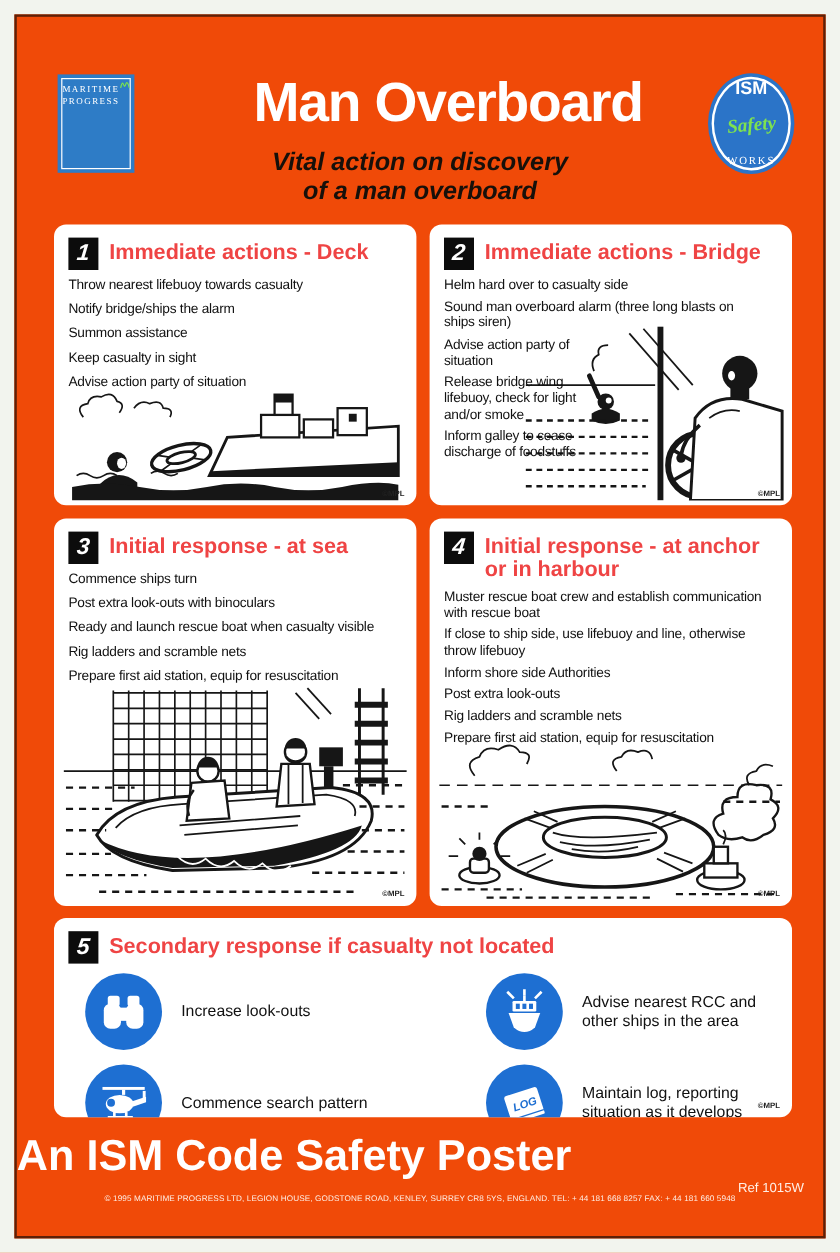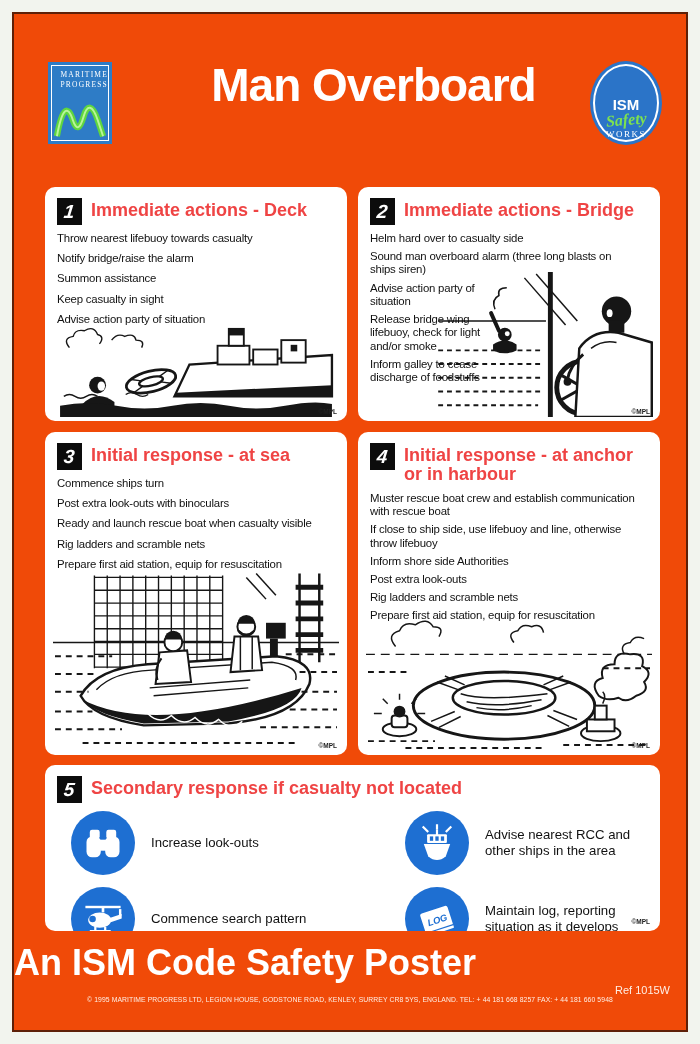--- a/index.html
+++ b/index.html
@@ -3,32 +3,32 @@
 <meta charset="utf-8">
 <style>
   * { margin:0; padding:0; box-sizing:border-box; }
   body { width:700px; height:1044px; background:#f2f4ee; font-family:"Liberation Sans", sans-serif; overflow:hidden; }
   .stage { position:relative; width:700px; height:1044px; }
   .poster { position:absolute; left:12px; top:12px; right:12px; bottom:12px;
             background:#F04A08; border:2px solid #5e2008; }
   
   .mp-logo { position:absolute; left:34px; top:48px; width:64px; height:82px;
              background:#2e7cc6; padding:3px; }
-  .mp-inner { width:100%; height:100%; border:1.5px solid #ffffff; display:flex; flex-direction:column; align-items:flex-end; }
+  .mp-inner { width:100%; height:100%; border:1.5px solid #ffffff; display:flex; align-items:flex-start; }
   .mp-text { font-family:"Liberation Serif", serif; color:#fff; font-size:7.5px; letter-spacing:1.2px;
              text-align:center; margin-top:4px; line-height:1.35; }
   .mp-wave { flex:1; width:100%; }
   .main-title { position:absolute; left:0; right:0; top:44px; text-align:center;
                 color:#ffffff; font-size:46px; font-weight:bold; letter-spacing:-1px;padding-left:47px; }
   .subtitle { position:absolute; left:0; right:0; top:110px; text-align:center;
               color:#17100a; font-size:21px; font-weight:bold; font-style:italic; line-height:1.15; }
   .ism-badge { position:absolute; right:24px; top:47px; width:72px; height:84px;
                background:#2b74c8; border-radius:50%; padding:3px; }
   .ism-ring { width:100%; height:100%; border:2px solid #ffffff; border-radius:50%;
-              display:flex; flex-direction:column; align-items:center; justify-content:flex-end; }
+              display:flex; flex-direction:column; align-items:center; justify-content:space-between; }
   .ism-l1 { color:#fff; font-weight:bold; font-size:15px; line-height:1; }
   .ism-l2 { color:#7ee24f; font-family:"Liberation Serif", serif; font-style:italic; font-weight:bold;
             font-size:16px; line-height:1.05; transform:rotate(-5deg); }
   .ism-l3 { color:#fff; font-family:"Liberation Serif", serif; font-size:9px; letter-spacing:1.5px; line-height:1.2; }
   
   .panel { position:absolute; background:#ffffff; border-radius:10px; overflow:hidden; }
   .phead { display:flex; gap:9px; padding:11px 12px 4px 12px; align-items:flex-start; }
   .num { width:25px; height:27px; background:#0c0c0c; color:#fff; flex:0 0 auto;
          display:flex; align-items:center; justify-content:center;
          font-size:19px; font-weight:bold; font-style:italic; }
@@ -71,39 +71,43 @@
           <div>PROGRESS</div>
         </div>
         <svg class="mp-wave" viewBox="0 0 60 56">
           <path d="M4,52 C10,20 16,16 22,34 C26,46 30,44 34,30 C38,16 44,16 50,34 L56,52" fill="none" stroke="#5fd63f" stroke-width="7"></path>
           <path d="M4,52 C10,20 16,16 22,34 C26,46 30,44 34,30 C38,16 44,16 50,34 L56,52" fill="none" stroke="#b9f599" stroke-width="2.2"></path>
         </svg>
       </div>
     </div>
 
     <h1 class="main-title">Man Overboard</h1>
+    <div class="subtitle">
+      <div>Vital action on discovery</div>
+      <div>of a man overboard</div>
+    </div>
 
     <div class="ism-badge">
       <div class="ism-ring">
         <div class="ism-l1">ISM</div>
         <div class="ism-l2">Safety</div>
         <div class="ism-l3">WORKS</div>
       </div>
     </div>
 
     <section class="panel" style="left:31px; top:173px; width:302px; height:234px;">
       <div class="phead">
         <div class="num">
             <span>1</span>
           </div>
         <h2 class="ptitle">Immediate actions - Deck</h2>
       </div>
       <div class="items">
         <div class="it">Throw nearest lifebuoy towards casualty</div>
-        <div class="it">Notify bridge/raise the alarm</div>
+        <div class="it">Notify bridge/ships the alarm</div>
         <div class="it">Summon assistance</div>
         <div class="it">Keep casualty in sight</div>
         <div class="it">Advise action party of situation</div>
       </div>
       <div class="illus" style="height:90px;">
         <svg viewBox="0 0 290 96" preserveAspectRatio="xMidYMax meet">
           <path d="M10,22 q-8,-10 4,-12 q2,-8 12,-6 q10,-6 14,4 q8,2 2,10" fill="none" stroke="#161616" stroke-width="1.5"></path>
           <path d="M55,14 q6,-8 14,-4 q10,-4 12,4 q10,0 6,8" fill="none" stroke="#161616" stroke-width="1.5"></path>
           <path d="M122,74 L138,40 L290,30 L290,74 Z" fill="#fff" stroke="#161616" stroke-width="2.5"></path>
           <path d="M124,70 L290,62 L290,74 L122,74 Z" fill="#161616"></path>

